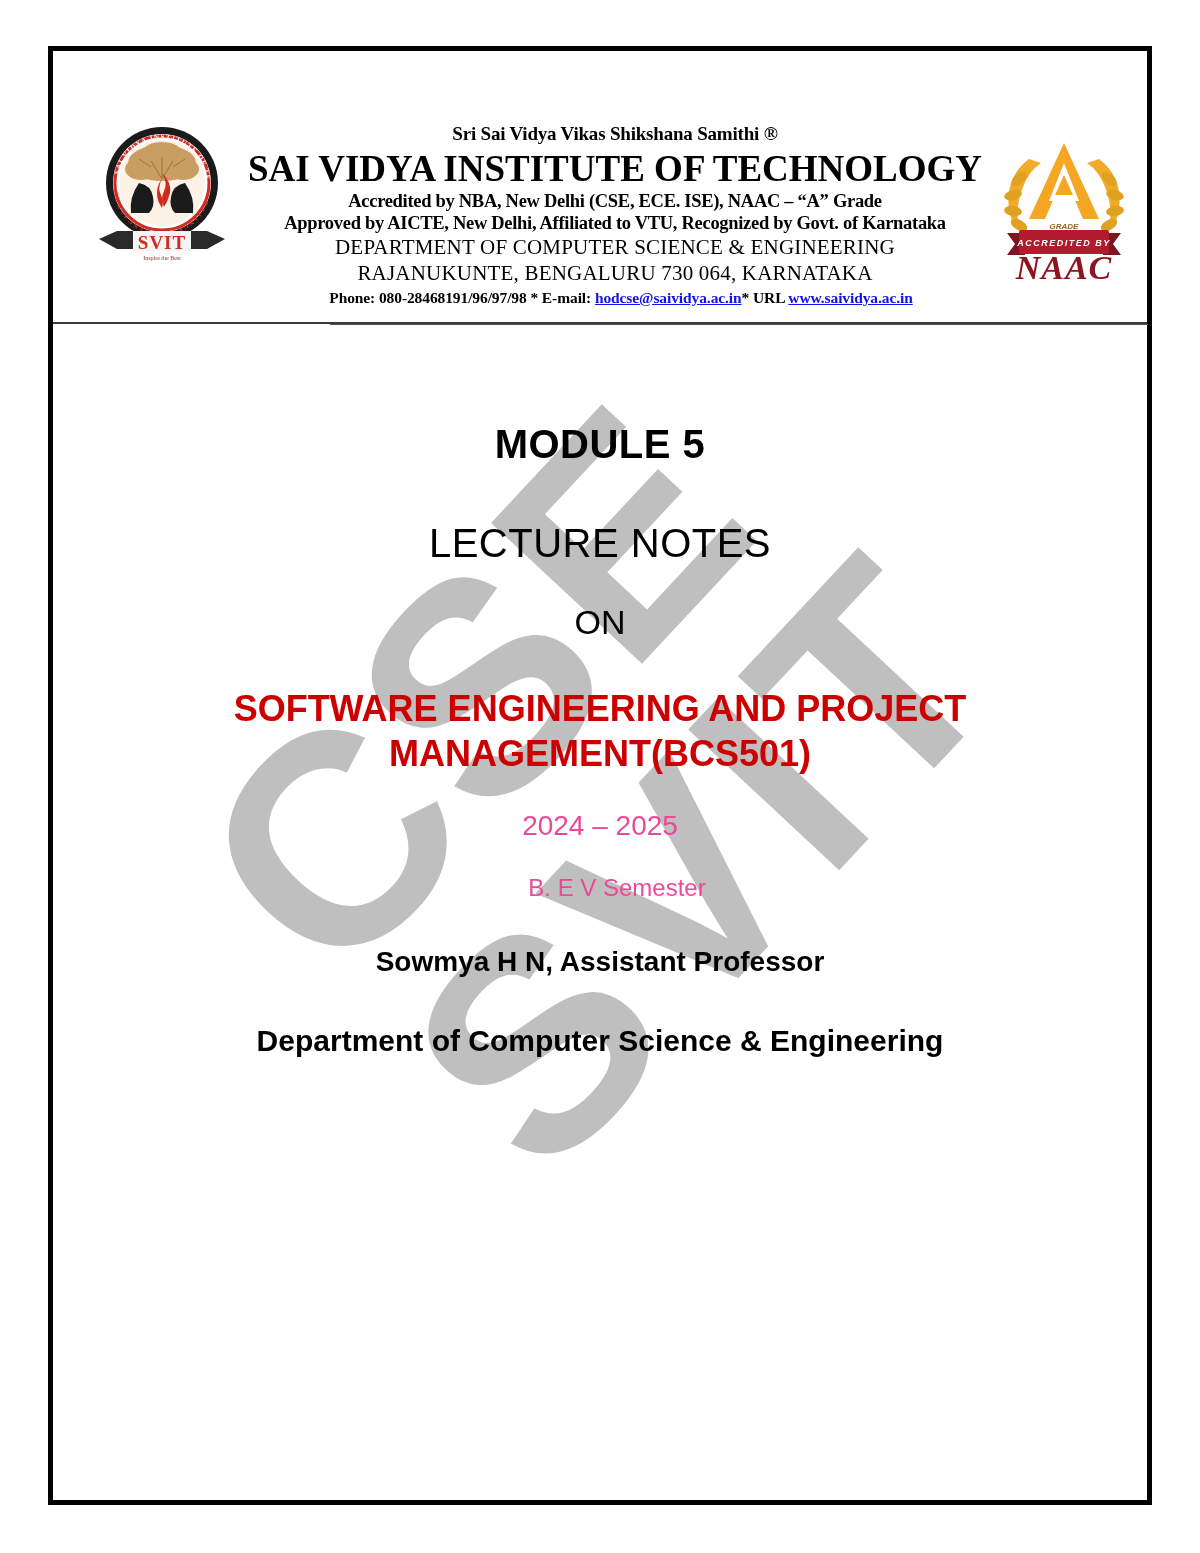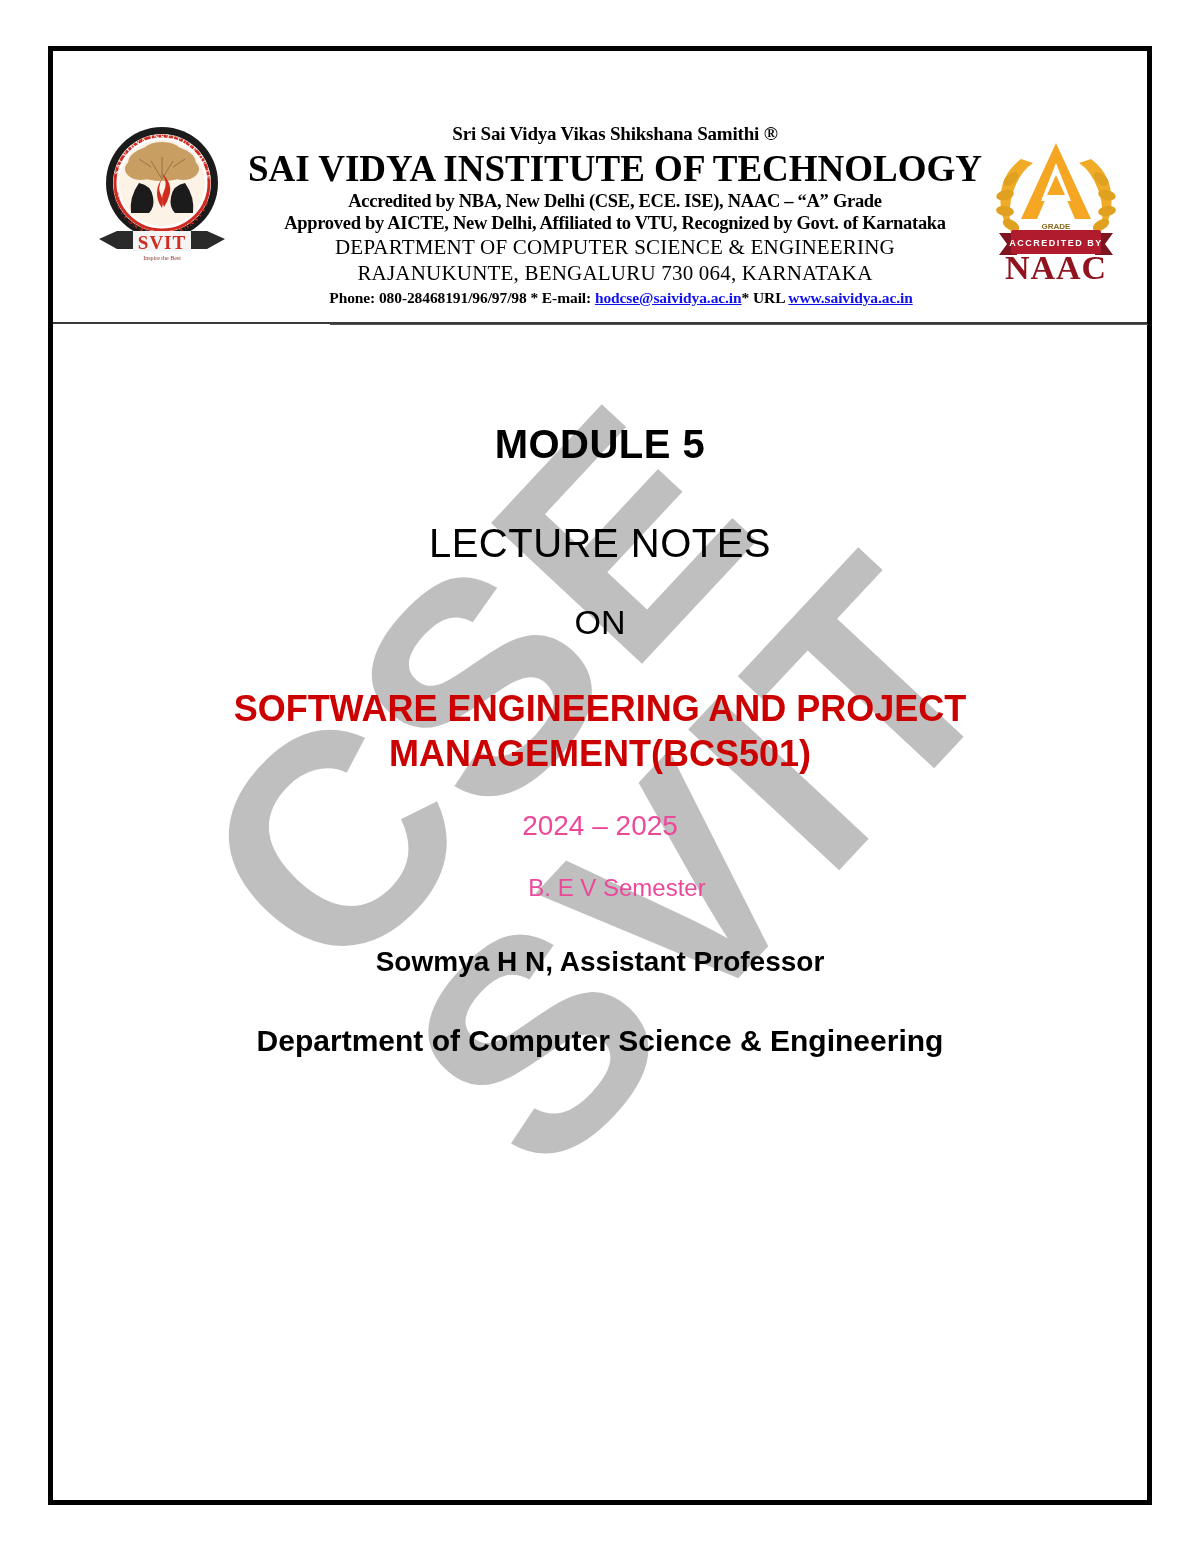--- a/index.html
+++ b/index.html
@@ -77,24 +77,25 @@
   }
   .logo-svit {
     position: absolute;
     left: 38px;
     top: 66px;
     width: 142px;
     height: 152px;
   }
   .logo-naac {
     position: absolute;
-    right: 18px;
+    right: 10px;
     top: 78px;
     width: 146px;
     height: 156px;
+    font-style: italic;
   }
   .header-text {
     position: absolute;
     left: 190px;
     right: 160px;
     top: 72px;
     text-align: center;
   }
   .h-line {
     color: #000000;

